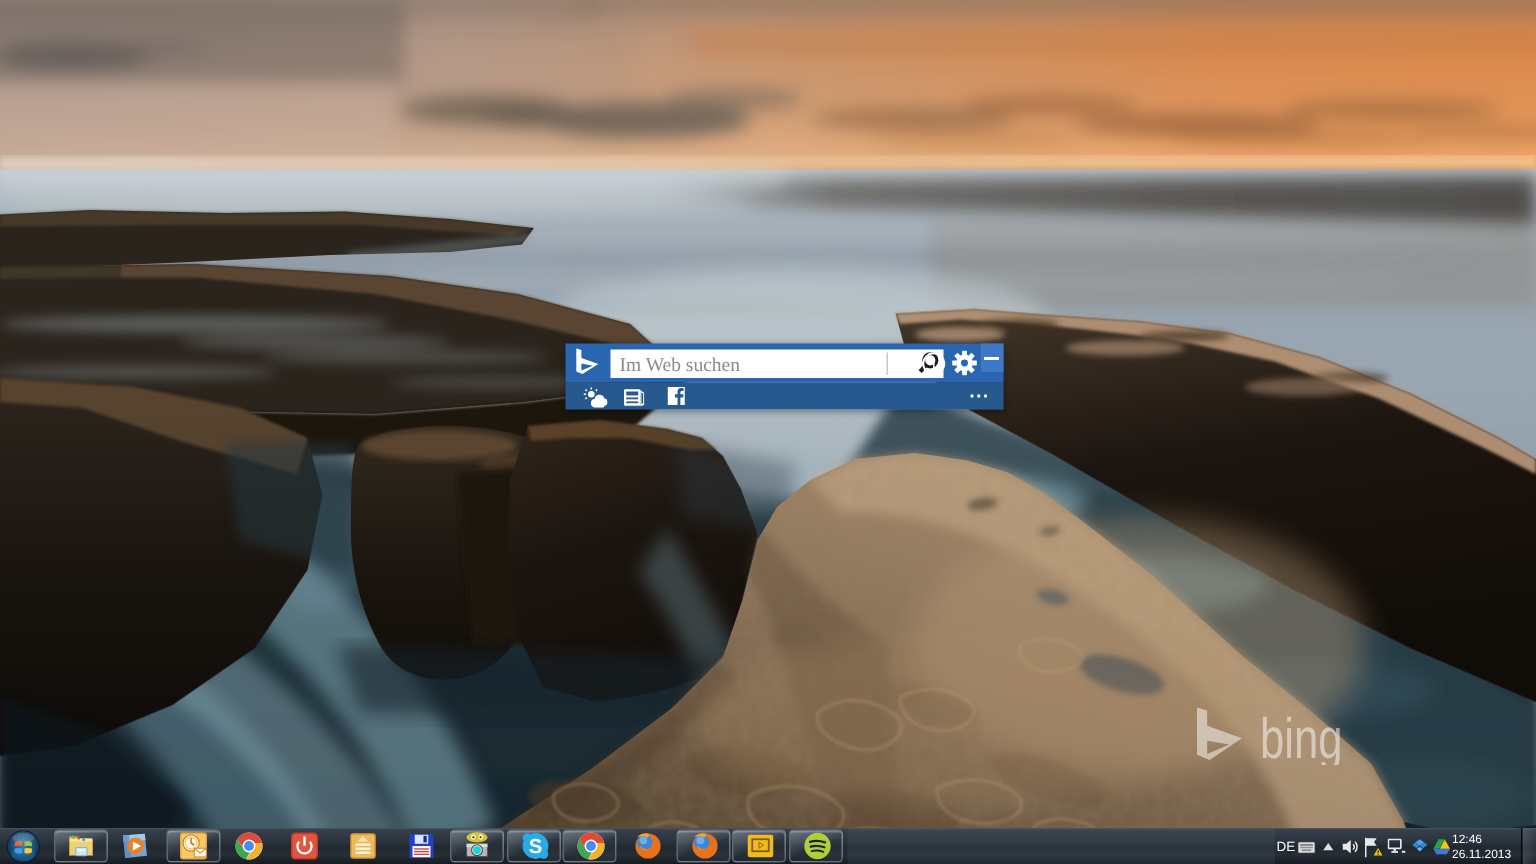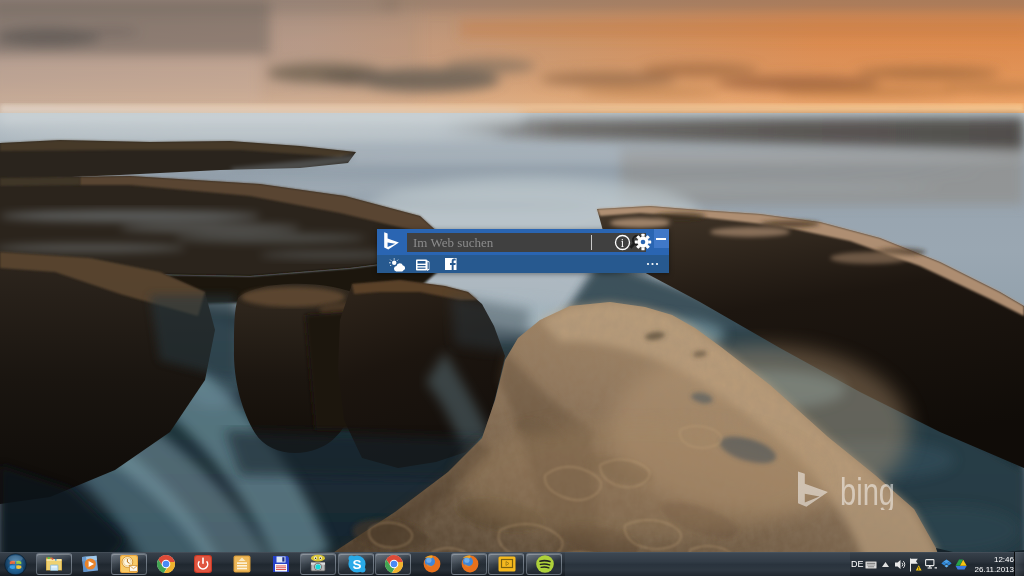--- a/index.html
+++ b/index.html
@@ -2,33 +2,33 @@
 <html><head>
 <meta charset="utf-8">
 <style>
 html,body{margin:0;padding:0;width:1024px;height:576px;overflow:hidden;background:#000;
 font-family:"Liberation Sans",sans-serif;}
 #scene{position:relative;width:1024px;height:576px;}
 #wall{position:absolute;left:0;top:0;}
 #bingbar{position:absolute;left:377px;top:229px;width:292px;height:44px;box-shadow:0 1px 5px rgba(0,0,0,.4);}
 #row1{position:absolute;left:0;top:0;width:292px;height:26px;background:#2a65b2;}
 #row2{position:absolute;left:0;top:26px;width:292px;height:18px;background:#27598f;}
-#sinput{position:absolute;left:30px;top:3.5px;width:239px;height:19px;background:#404040;text-align:right;}
+#sinput{position:absolute;left:30px;top:3.5px;width:222px;height:19px;background:#ffffff;text-align:right;}
 #ph{position:absolute;left:6px;top:2.5px;font-family:"Liberation Serif",serif;font-size:13px;color:#8b8b8b;}
 #sep{position:absolute;left:184px;top:2px;width:1px;height:15px;background:#c8c8c8;}
 #mini{position:absolute;left:277px;top:0px;width:15px;height:19px;background:#4078c8;}
 #minus{position:absolute;left:279px;top:9px;width:10px;height:2.2px;background:#fff;}
 #taskbar{position:absolute;left:0;top:552px;width:1024px;height:24px;
 background:linear-gradient(180deg,#4a545e 0%,#363f49 6%,#2a323b 40%,#202830 52%,#262d35 75%,#161b21 100%);}
 .tbtn{position:absolute;top:553px;width:36px;height:22px;border-radius:3px;
 border:1px solid rgba(150,160,172,.5);box-sizing:border-box;
 background:linear-gradient(160deg,rgba(200,210,220,.38) 0%,rgba(120,132,144,.26) 40%,rgba(48,56,66,.2) 55%,rgba(70,80,90,.24) 100%);
 box-shadow:inset 0 1px 0 rgba(255,255,255,.25);}
 #tray{position:absolute;top:552px;left:840px;height:24px;}
-#clock{position:absolute;left:128px;top:3px;width:46px;text-align:right;font-size:8px;line-height:9.5px;color:#fff;white-space:nowrap;}
+#clock{position:absolute;left:128px;top:3px;width:46px;text-align:left;font-size:8px;line-height:9.5px;color:#fff;white-space:nowrap;}
 #showdesk{position:absolute;left:1014px;top:552px;width:10px;height:24px;
 background:linear-gradient(90deg,rgba(130,140,150,.3),rgba(80,88,98,.18));border-left:1px solid rgba(0,0,0,.85);box-sizing:border-box;}
 #wm{position:absolute;left:795px;top:460px;}
 .ti{position:absolute;top:554px;}
 </style>
 </head>
 <body>
 <div id="scene">
 <svg id="wall" width="1024" height="576" viewBox="0 0 1024 576">
 <defs>

